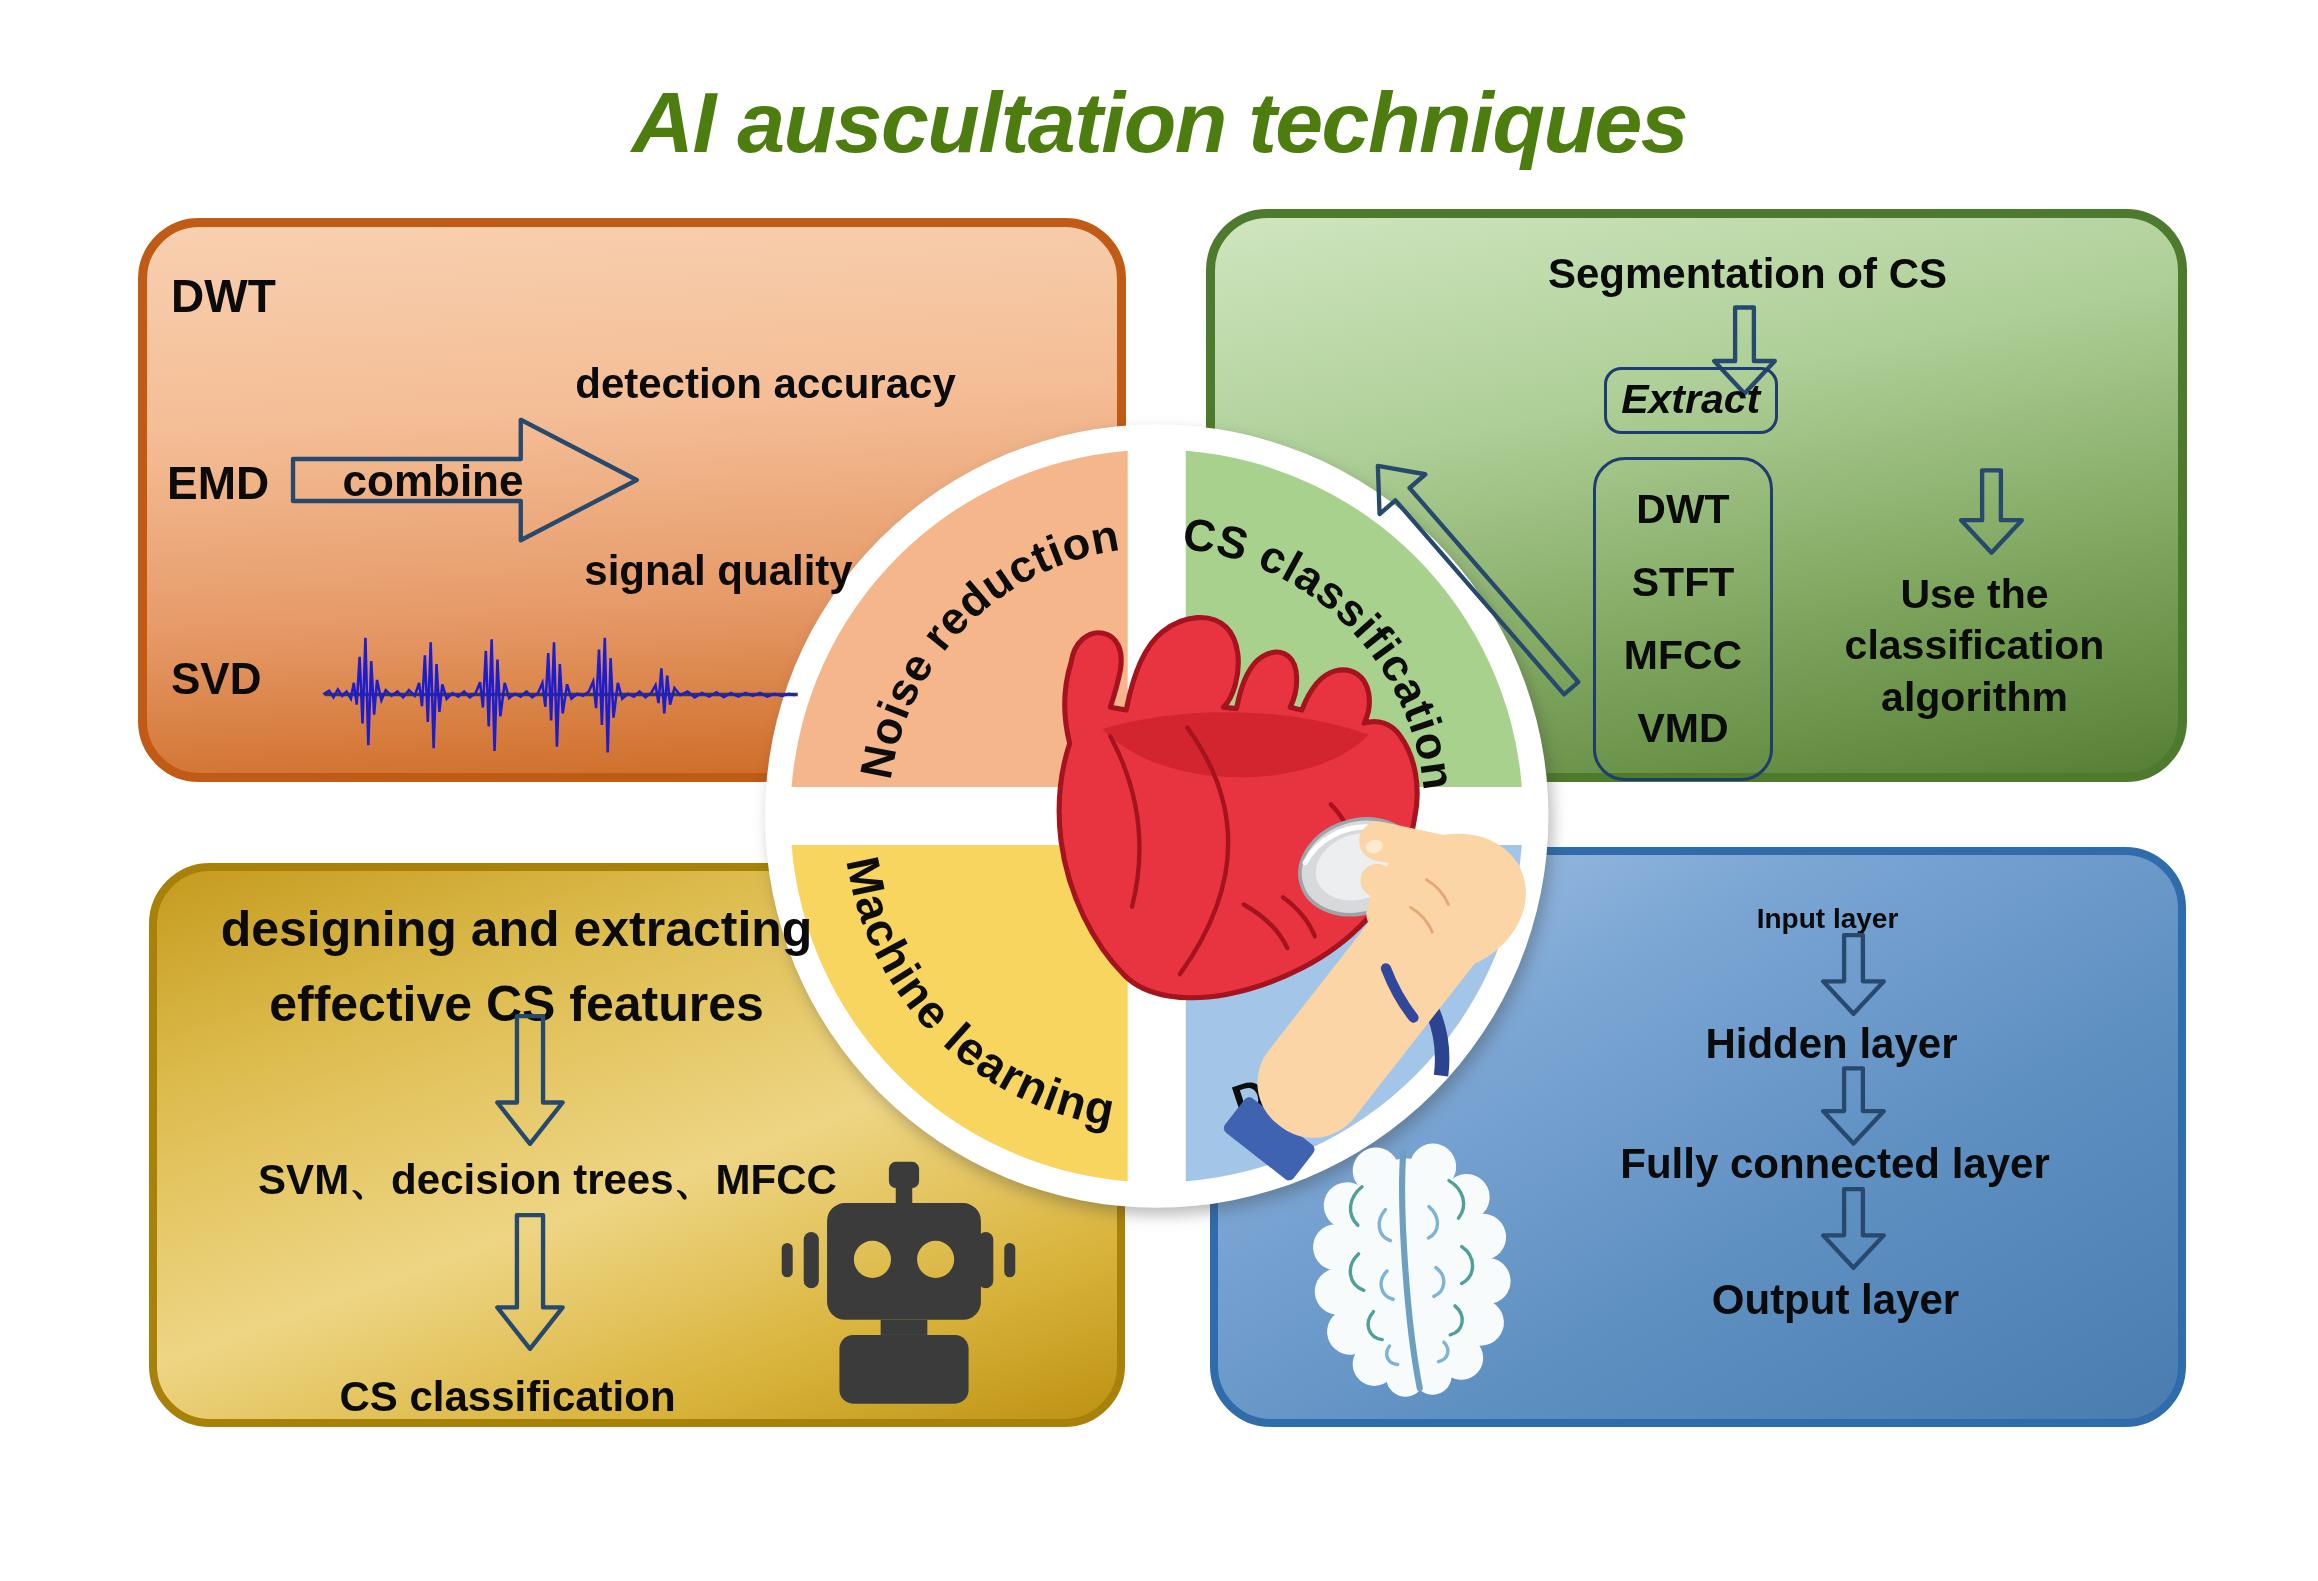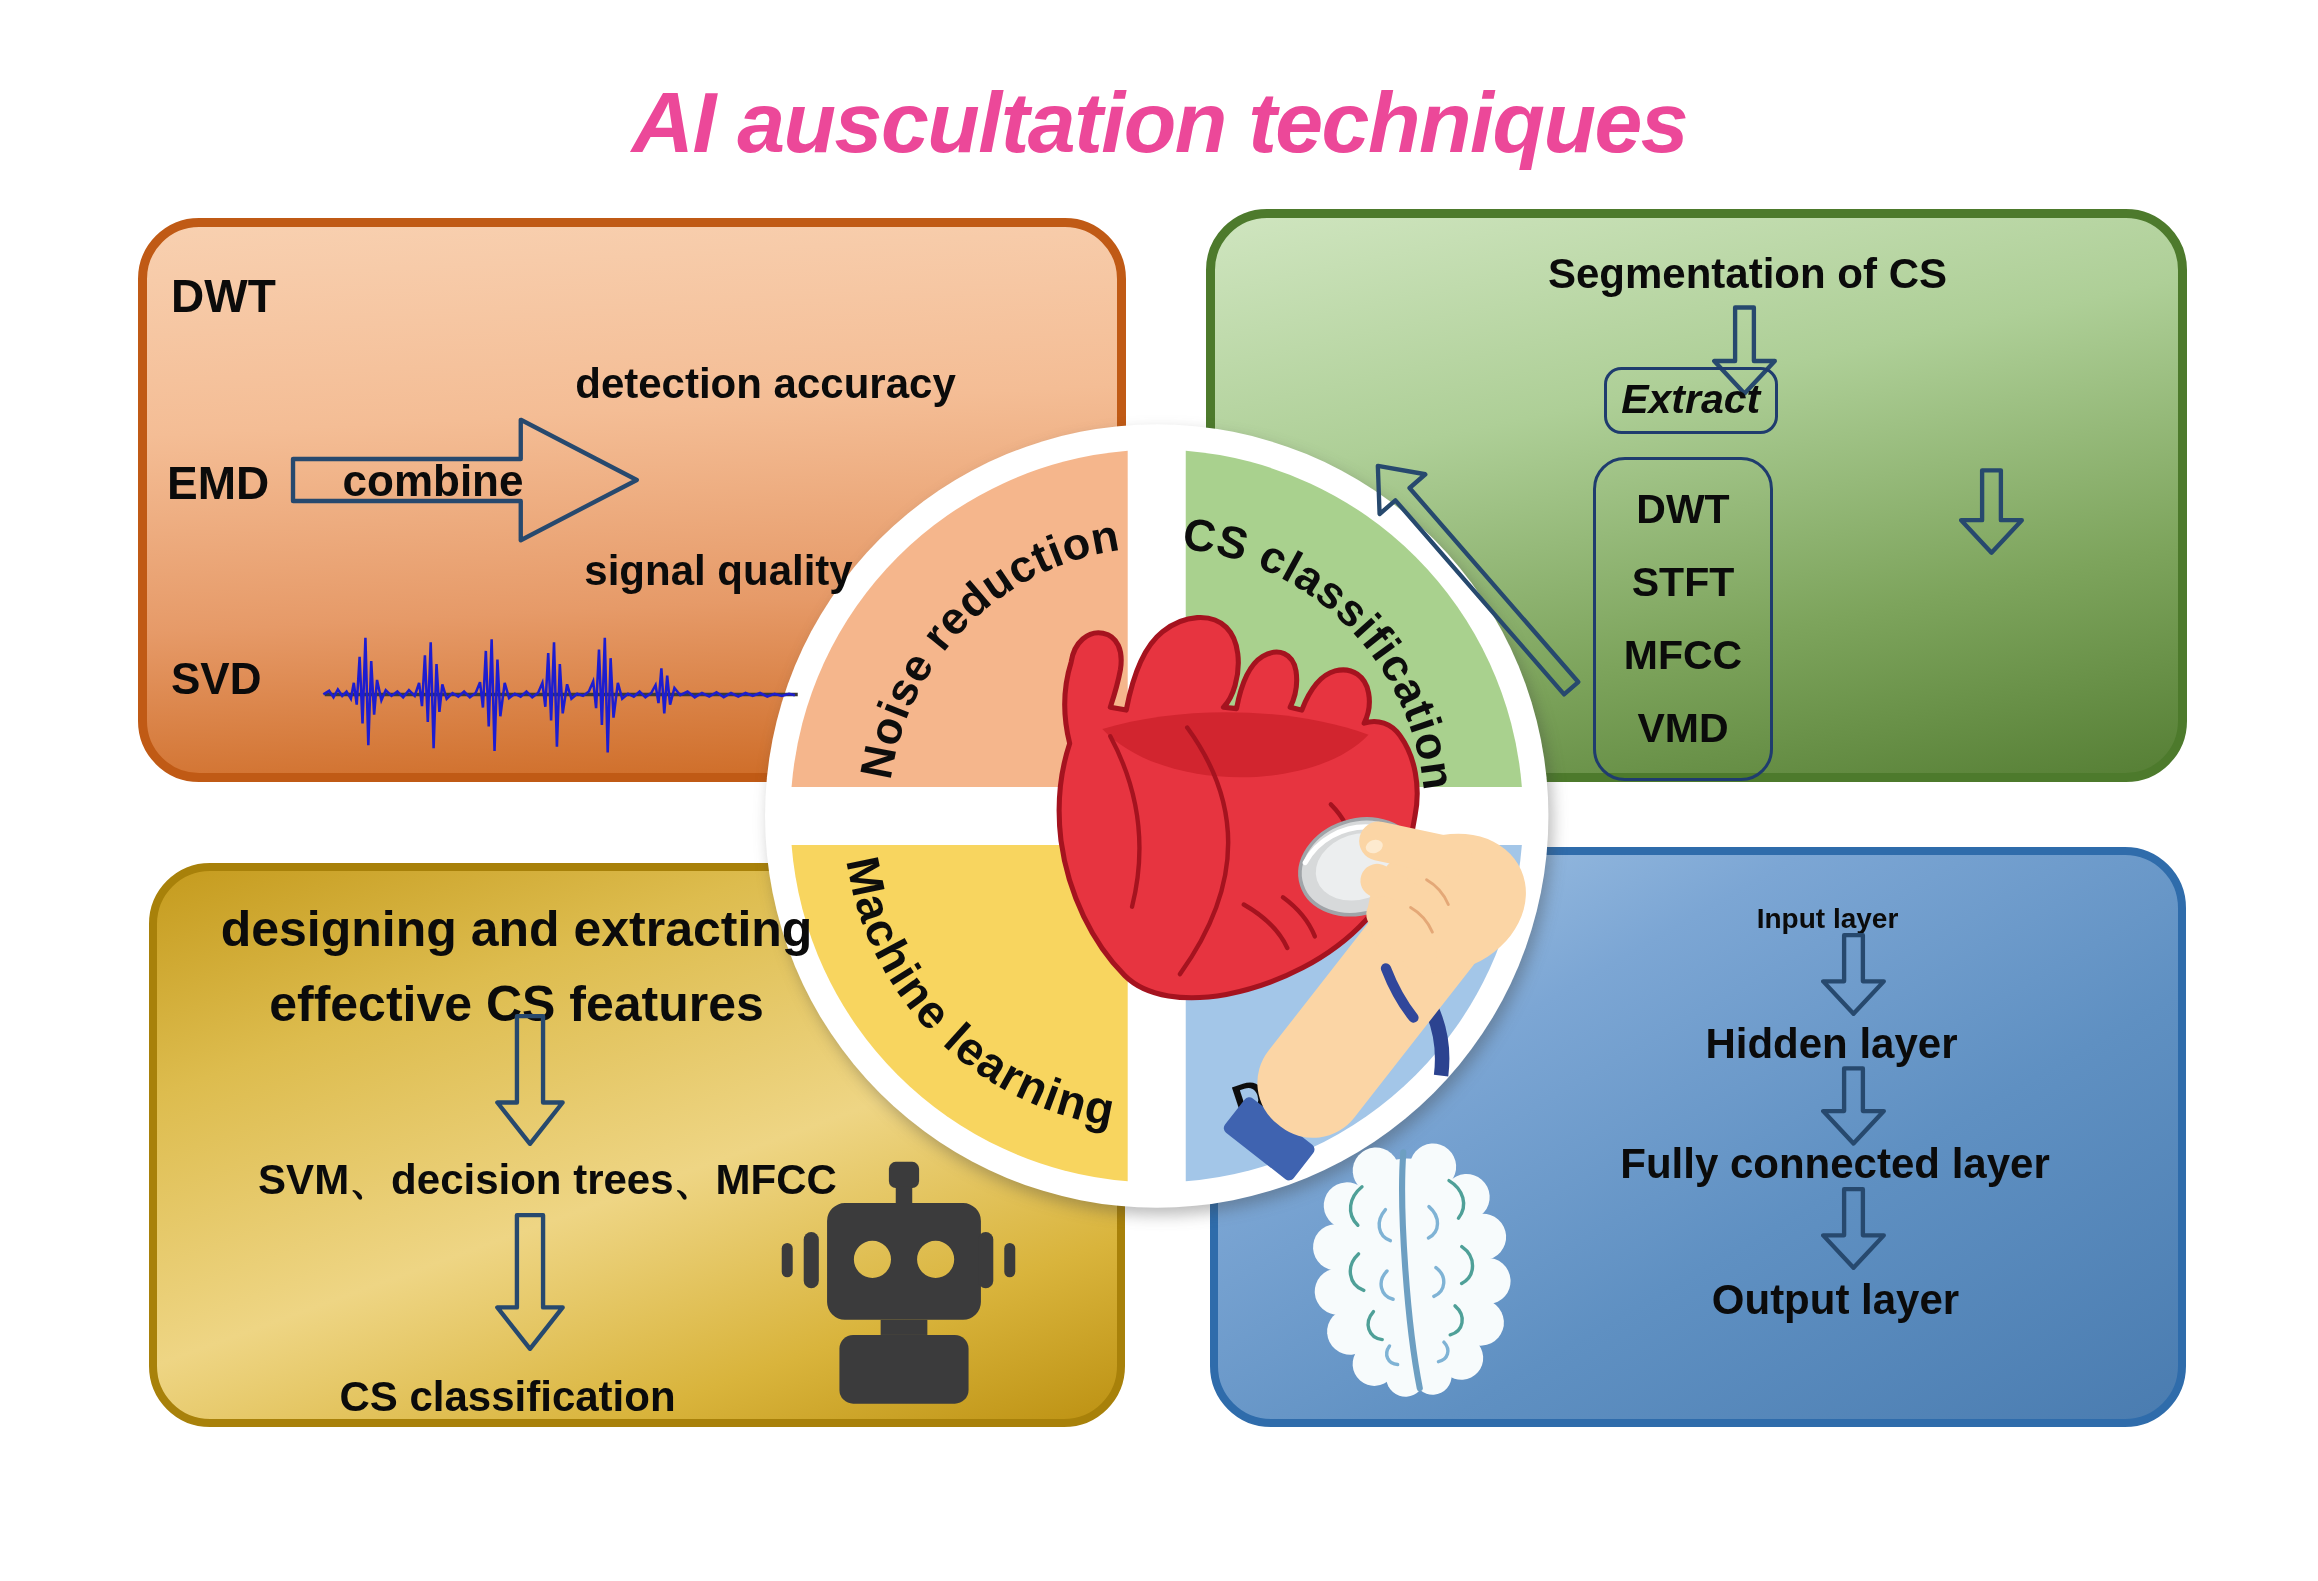--- a/index.html
+++ b/index.html
@@ -16,21 +16,21 @@
   #p-dl{left:1210px;top:847px;width:976px;height:580px;border:8px solid #2f6cab;
      background:linear-gradient(150deg,#a9c9e8 0%,#7ca6d4 30%,#5f90c2 62%,#4a7cb0 100%);}
   .content{position:absolute;}
   #c-noise{left:138px;top:218px;width:988px;height:564px;}
   #c-cs{left:1206px;top:209px;width:981px;height:573px;}
   #c-ml{left:149px;top:863px;width:976px;height:564px;}
   #c-dl{left:1210px;top:847px;width:976px;height:580px;}
   .lbl{position:absolute;font-weight:700;color:#0b0b0b;line-height:1.18;}
   .c{text-align:center;}
   #title{left:0;right:0;top:73px;text-align:center;font-size:86px;font-weight:800;
-         font-style:italic;letter-spacing:-1.5px;color:#ec4899;}
+         font-style:italic;letter-spacing:-1.5px;color:#4d7c0f;}
   .arrow-svg path{stroke:#27496e;stroke-width:6;fill:none;stroke-linejoin:round;}
   .extract-row{position:absolute;left:0;right:0;top:158px;display:flex;align-items:center;
                justify-content:center;font-weight:700;font-size:41px;font-style:italic;}
   .extract-box{border:3.6px solid #1f3c6e;border-radius:17.4px;padding:5.8px 14.5px 8.7px;margin-right:11.6px;}
   .methods-box{position:absolute;left:387px;top:248px;width:174px;height:318px;
                border:3.6px solid #1f3c6e;border-radius:32px;display:flex;flex-direction:column;
                justify-content:space-evenly;align-items:center;font-weight:700;font-size:41px;}
   .ring{filter:drop-shadow(6px 10px 10px rgba(60,60,60,.35));}
   .arcText{font-weight:700;font-size:62px;fill:#0d0d0d;letter-spacing:1px;}
   .arcTextB{font-weight:700;font-size:64px;fill:#0d0d0d;letter-spacing:2px;}
@@ -165,20 +165,21 @@
     <div class="abs" style="left:236px;top:218px;width:65px;height:300px;transform:rotate(-41deg);">
       <svg class="arrow-svg" width="65" height="300" viewBox="0 0 90 414">
         <path d="M 32,411 L 32,55 L 3,55 L 45,3 L 87,55 L 58,55 L 58,411 Z"></path>
       </svg>
     </div>
 
     <svg class="abs arrow-svg" style="left:753px;top:259px;" width="65" height="87" viewBox="0 0 90 120">
       <path d="M 32,3 L 58,3 L 58,72 L 87,72 L 45,117 L 3,72 L 32,72 Z"></path>
     </svg>
 
+    <div class="lbl c" style="left:580px;top:360px;width:377px;font-size:41px;line-height:1.25;">Use the classification algorithm</div>
   </div>
 
   <div id="c-ml" class="content">
     <div class="lbl c" style="left:41px;top:29px;width:653px;font-size:50px;line-height:1.5;">designing and extracting effective CS features</div>
 
     <svg class="abs arrow-svg" style="left:346px;top:151px;" width="70" height="132" viewBox="0 0 96 182">
       <path d="M 30,3 L 66,3 L 66,122 L 93,122 L 48,179 L 3,122 L 30,122 Z"></path>
     </svg>
 
     <div class="lbl c" style="left:72px;top:292px;width:653px;font-size:42px;">SVM、decision trees、MFCC</div>

